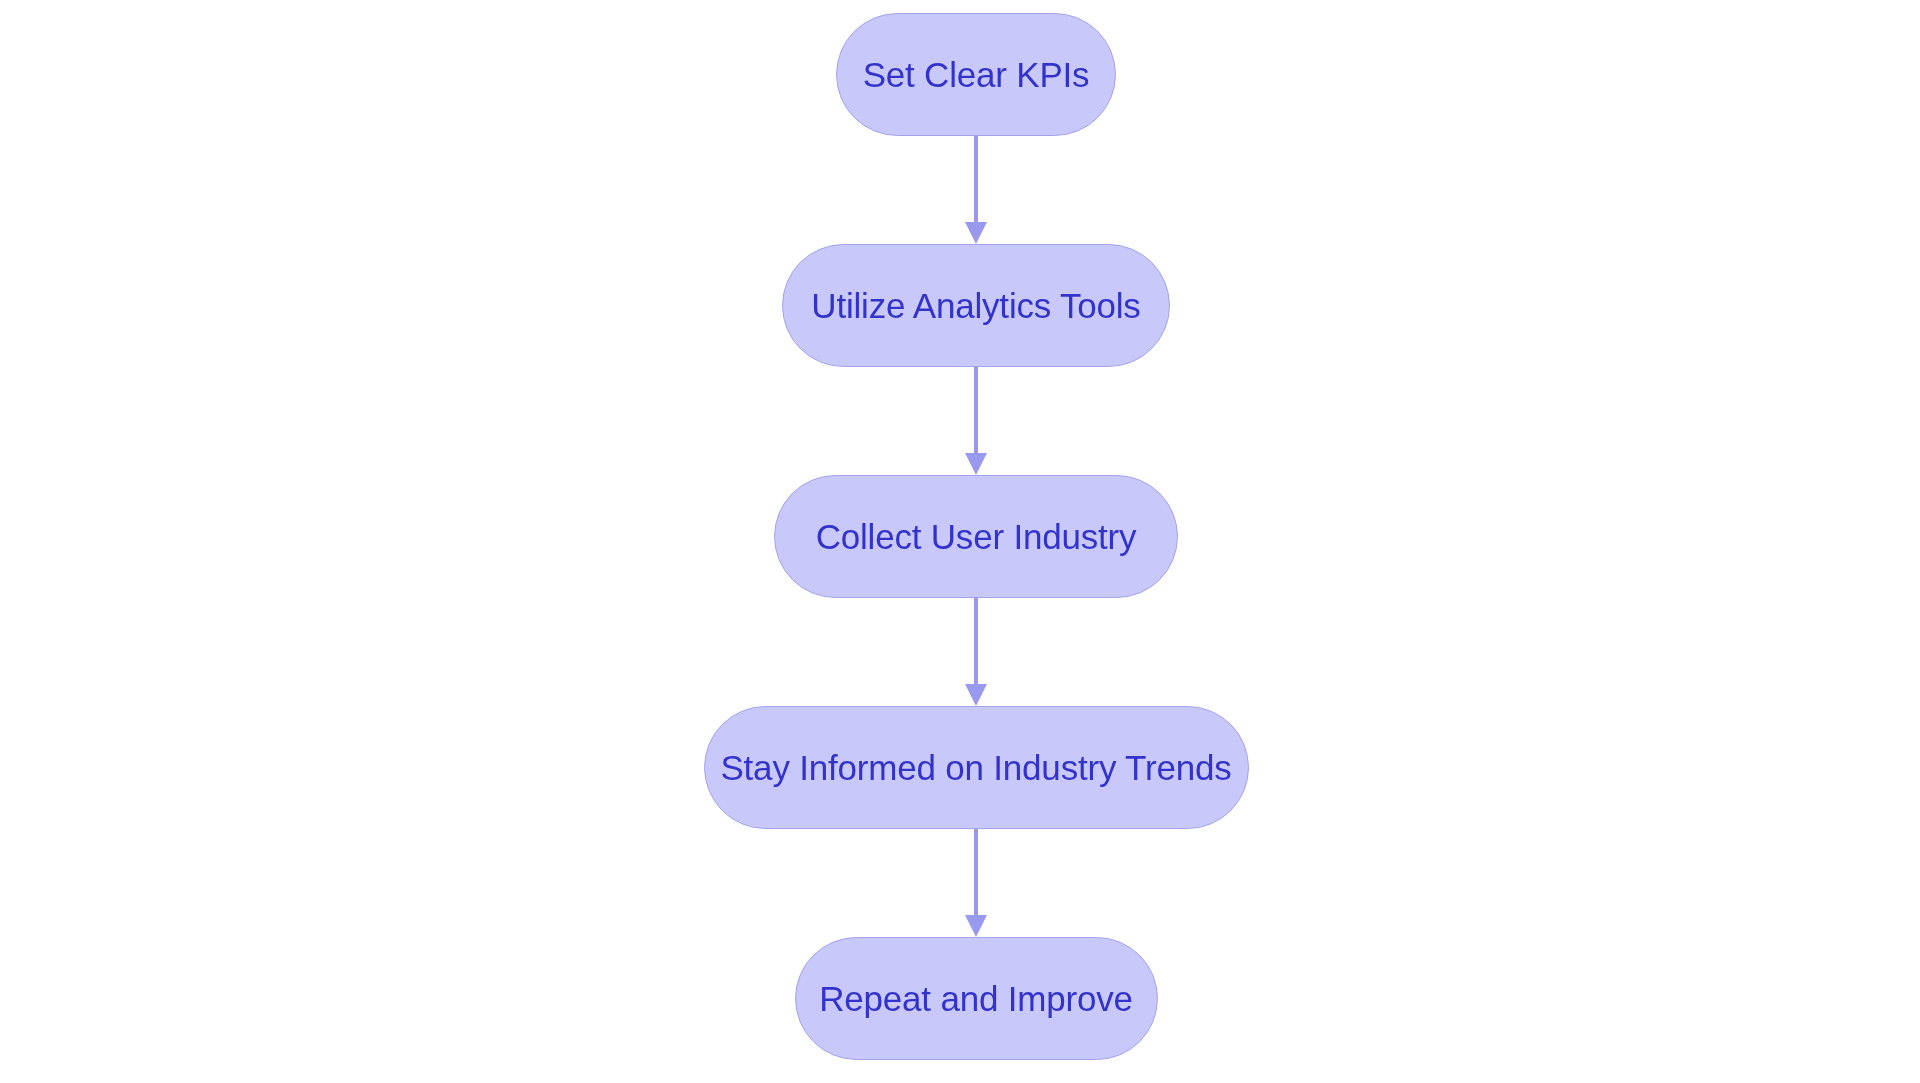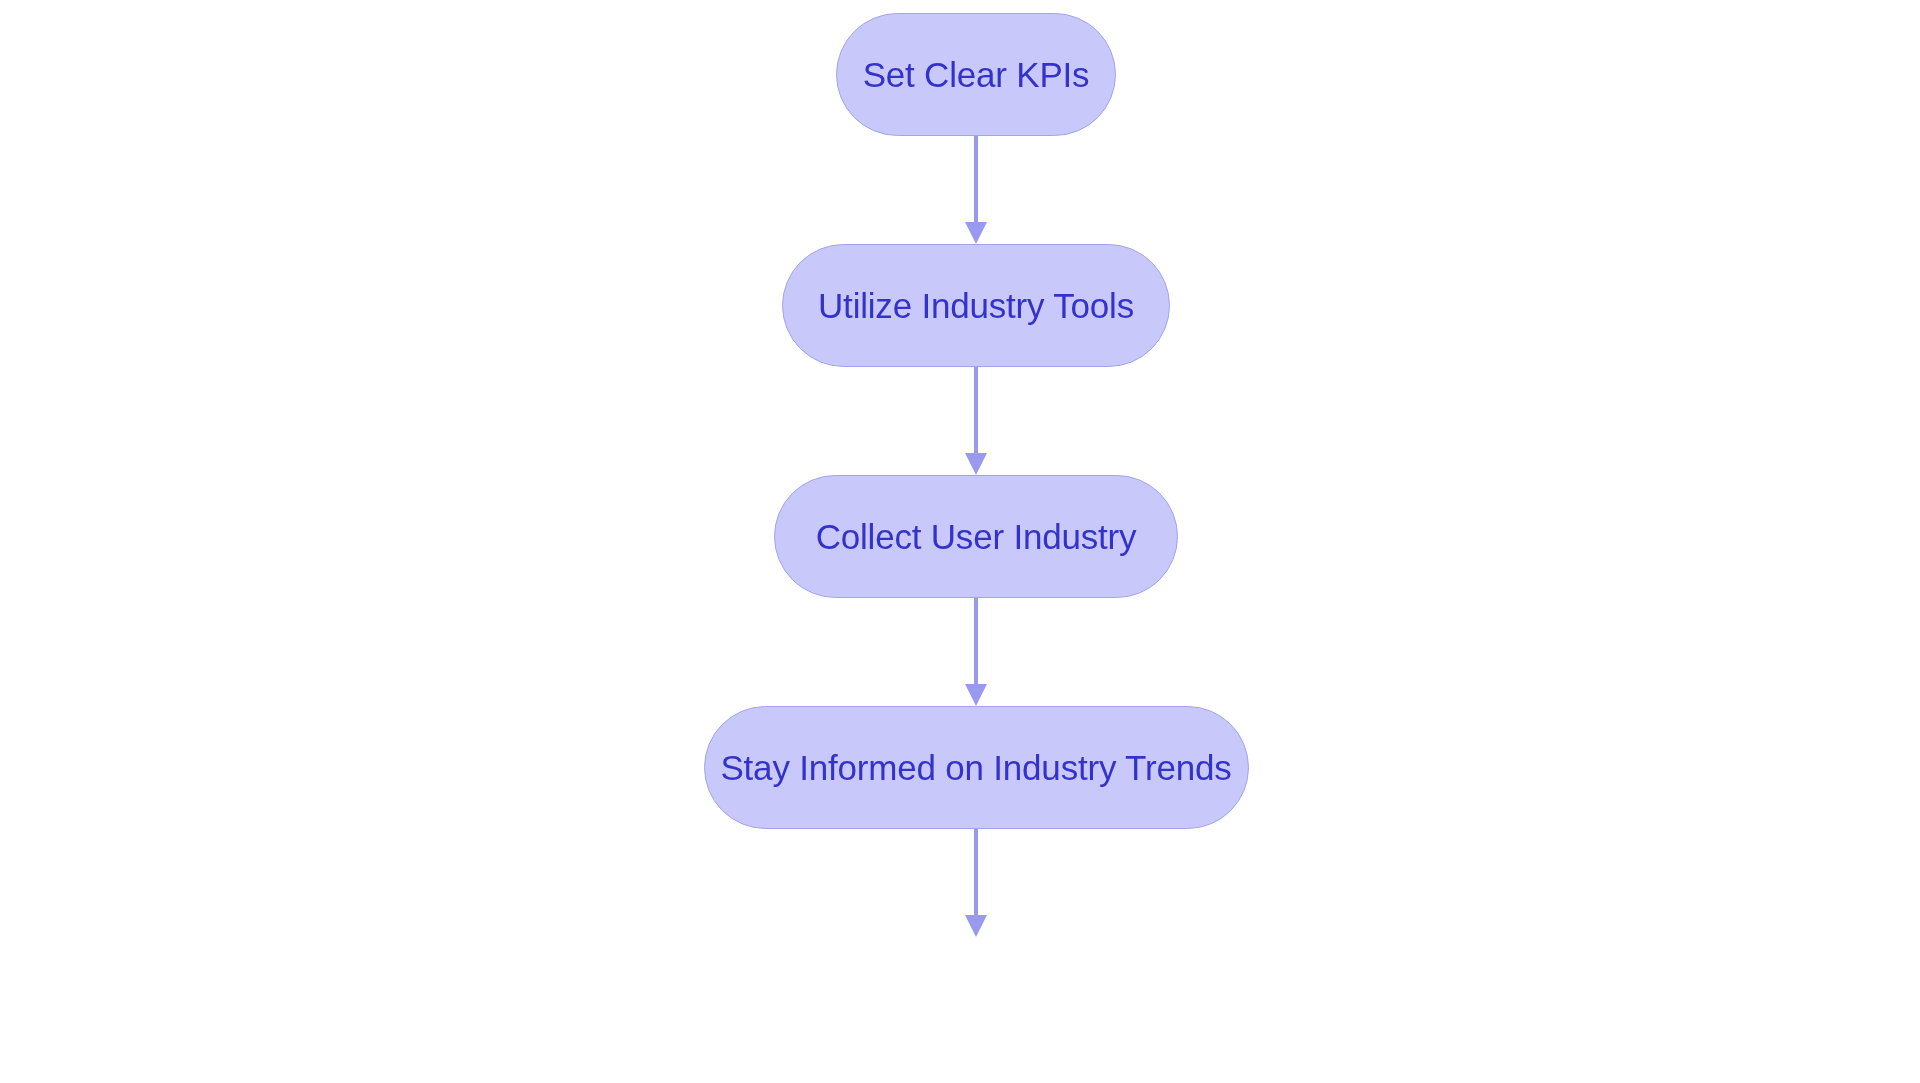--- a/index.html
+++ b/index.html
@@ -96,36 +96,37 @@
 
     <div class="spacer-top"></div>
 
     <div class="flow-node n-1">Set Clear KPIs</div>
 
     <div class="flow-connector">
       <div class="connector-line"></div>
       <div class="connector-arrowhead"></div>
     </div>
 
-    <div class="flow-node n-2">Utilize Industry Tools</div>
+    <div class="flow-node n-2">Utilize Analytics Tools</div>
 
     <div class="flow-connector">
       <div class="connector-line"></div>
       <div class="connector-arrowhead"></div>
     </div>
 
     <div class="flow-node n-3">Collect User Industry</div>
 
     <div class="flow-connector">
       <div class="connector-line"></div>
       <div class="connector-arrowhead"></div>
     </div>
 
     <div class="flow-node n-4">Stay Informed on Industry Trends</div>
 
     <div class="flow-connector">
       <div class="connector-line"></div>
       <div class="connector-arrowhead"></div>
     </div>
 
+    <div class="flow-node n-5">Repeat and Improve</div>
 
   </div>
 </div>
 
 </body></html>

